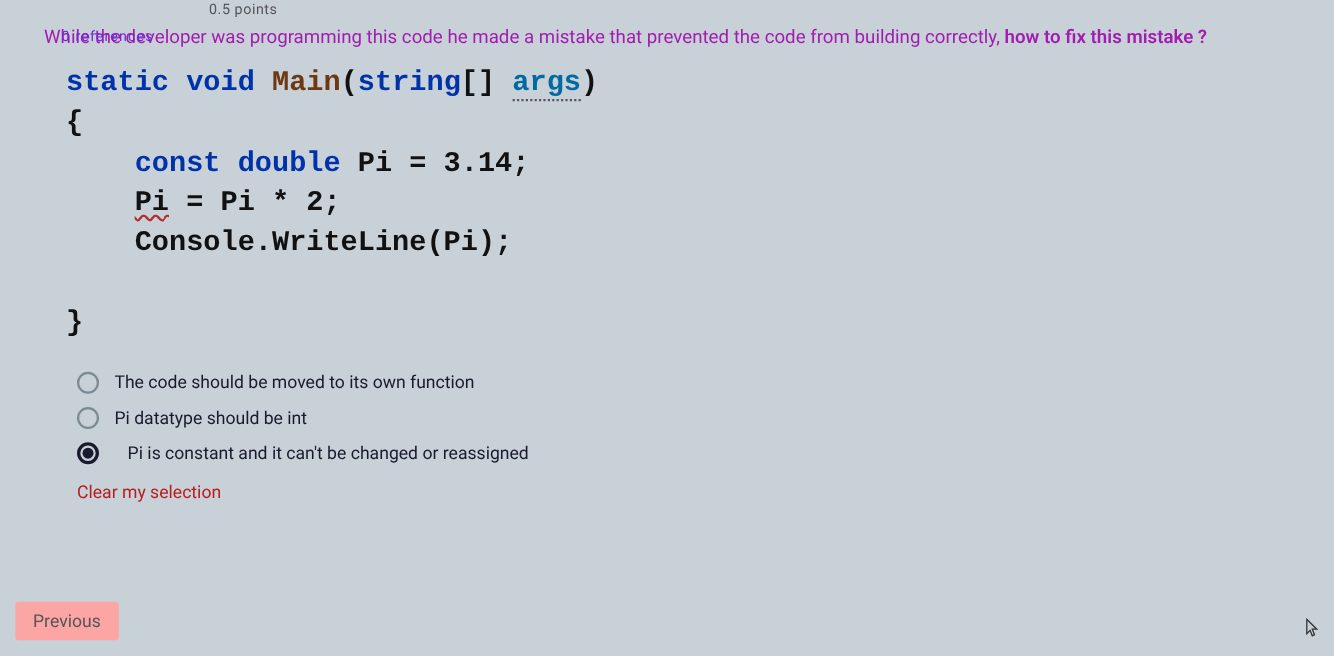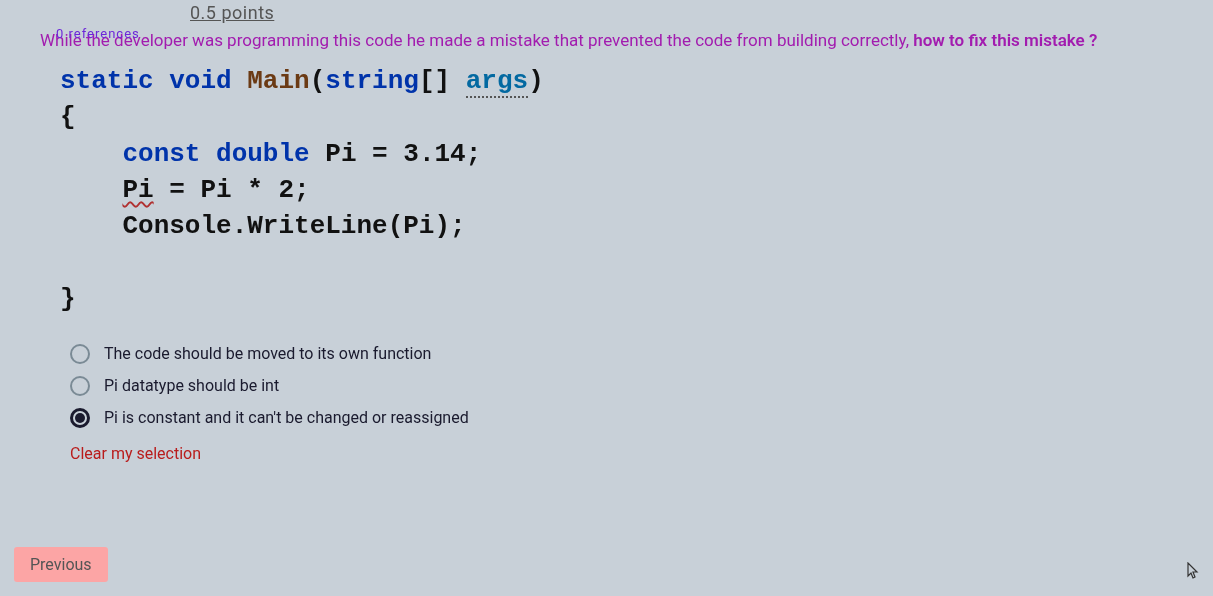--- a/index.html
+++ b/index.html
@@ -9,25 +9,24 @@
     width: 1213px;
     height: 596px;
     overflow: hidden;
     position: relative;
     color: #1a1a2e;
   }
   .page {
     padding: 0 30px 20px 30px;
   }
   .top-cut {
-    font-size: 18px;
+    font-size: 13px;
     color: #555;
     padding: 2px 0 0 160px;
     letter-spacing: 0.5px;
-    text-decoration: underline;
   }
   .question-text {
     font-size: 17px;
     color: #a21caf;
     padding: 6px 0 10px 10px;
     line-height: 1.4;
   }
   .question-text .bold { font-weight: 600; }
   .refs {
     position: absolute;
@@ -78,21 +77,21 @@
     width: 10px;
     height: 10px;
     background: #1a1a2e;
     border-radius: 50%;
     display: block;
   }
   .option-label {
     font-size: 16px;
     color: #1a1a2e;
   }
-  .option.selected .option-label { font-weight: 400; }
+  .option.selected .option-label { font-weight: 400; margin-left: 12px; }
   .clear-link {
     padding: 10px 0 0 40px;
     font-size: 16px;
     color: #b91c1c;
     cursor: pointer;
   }
   .prev-btn {
     position: absolute;
     left: 14px;
     bottom: 14px;

